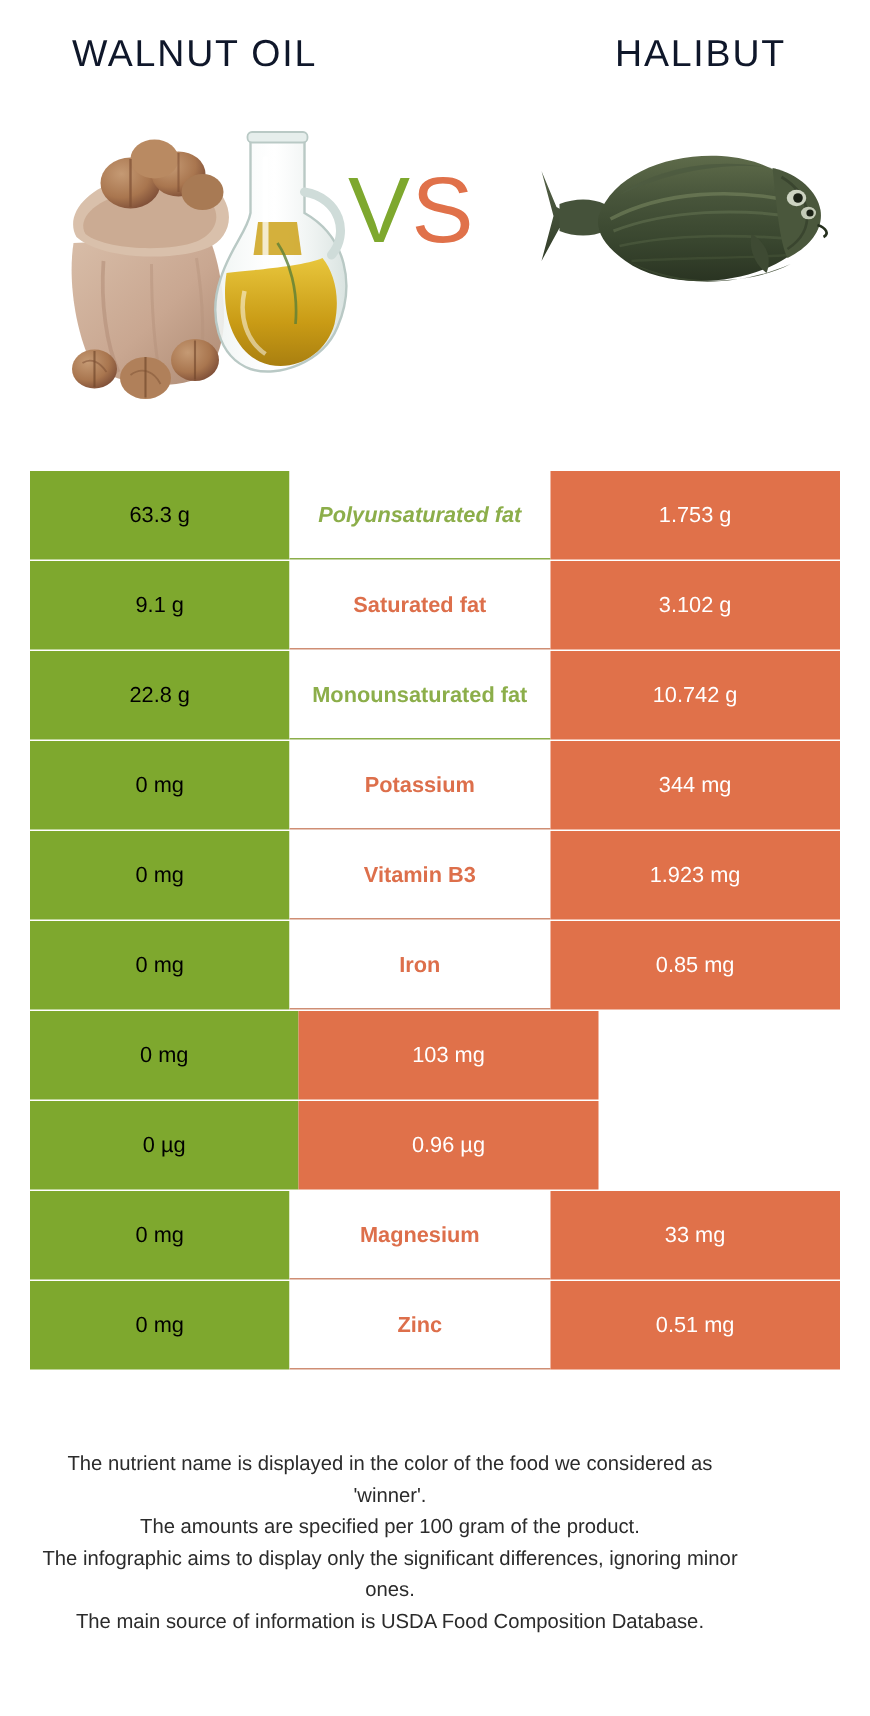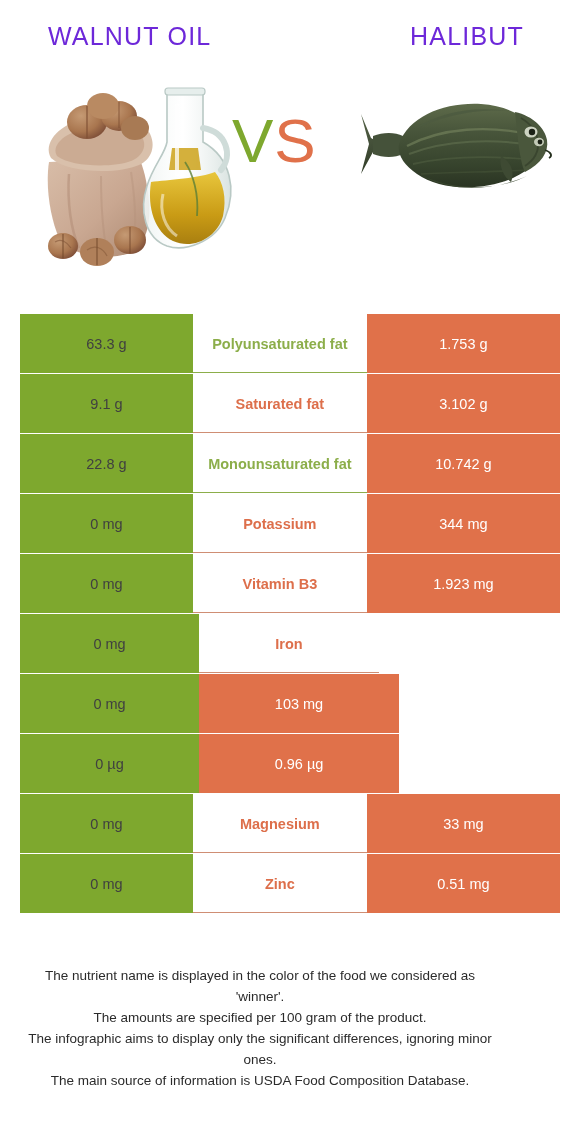--- a/index.html
+++ b/index.html
@@ -20,21 +20,21 @@
   .header {
     height: 70px;
     position: relative;
   }
   .product-title {
     position: absolute;
     top: 22px;
     font-size: 25px;
     font-weight: 300;
     letter-spacing: 1.2px;
-    color: #6d28d9;
+    color: #0f172a;
     text-transform: uppercase;
     white-space: nowrap;
   }
   .title-left  { left: 48px; }
   .title-right { left: 410px; }
 
   
   .hero {
     position: relative;
     height: 225px;
@@ -74,35 +74,35 @@
   .cell {
     display: flex;
     align-items: center;
     justify-content: center;
     font-size: 14.5px;
     box-sizing: border-box;
   }
   .cell-left {
     width: 179px;
     background: #7EA82E;
-    color: #404040;
+    color: #000000;
   }
   .cell-mid {
     width: 180px;
     background: #ffffff;
     font-weight: 600;
     border-top: 1px solid transparent;
     border-bottom: 1px solid transparent;
   }
   .cell-right {
     width: 200px;
     background: #E0714A;
     color: #ffffff;
   }
-  .row:first-child .cell-mid { border-top-color: transparent; }
+  .row:first-child .cell-mid { border-top-color: transparent; font-style: italic; }
 
   
   .win-left  .cell-mid { color: #8CAE4A; border-bottom-color: #8CAE4A; }
   .win-right .cell-mid { color: #DD6F4B; border-bottom-color: #CF8E74; }
 
   
   .footer {
     position: absolute;
     left: 0;
     top: 965px;
@@ -277,20 +277,21 @@
       <div class="cell cell-right">344 mg</div>
     </div>
     <div class="row win-right">
       <div class="cell cell-left">0 mg</div>
       <div class="cell cell-mid">Vitamin B3</div>
       <div class="cell cell-right">1.923 mg</div>
     </div>
     <div class="row win-right">
       <div class="cell cell-left">0 mg</div>
       <div class="cell cell-mid">Iron</div>
+      <div class="cell cell-right">0.85 mg</div>
     </div>
     <div class="row win-left">
       <div class="cell cell-left">0 mg</div>
       <div class="cell cell-right">103 mg</div>
     </div>
     <div class="row win-right">
       <div class="cell cell-left">0 µg</div>
       <div class="cell cell-right">0.96 µg</div>
     </div>
     <div class="row win-right">

